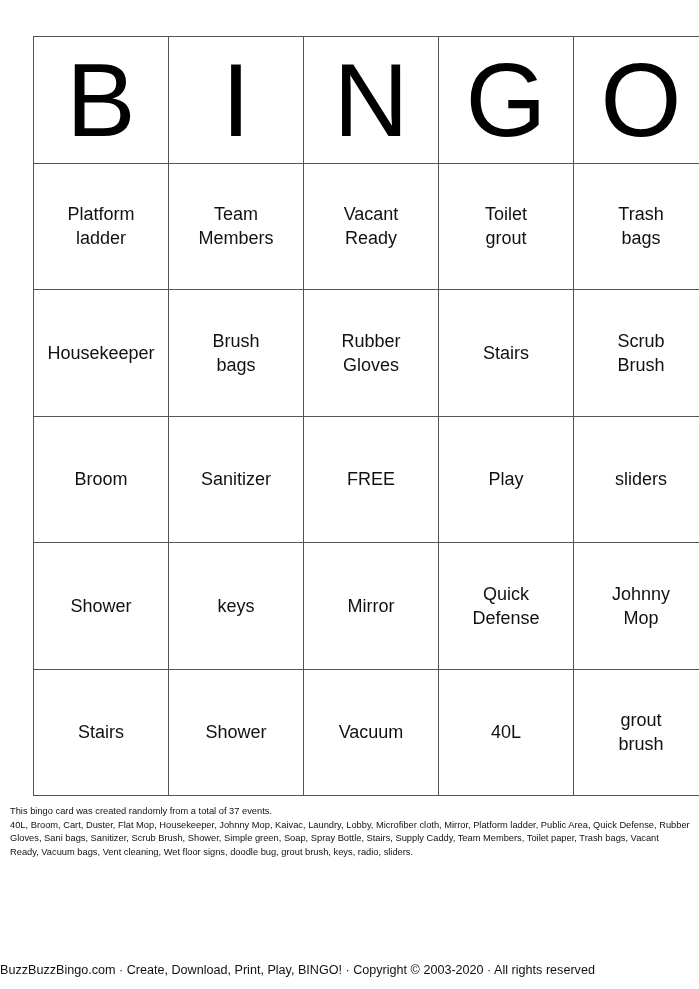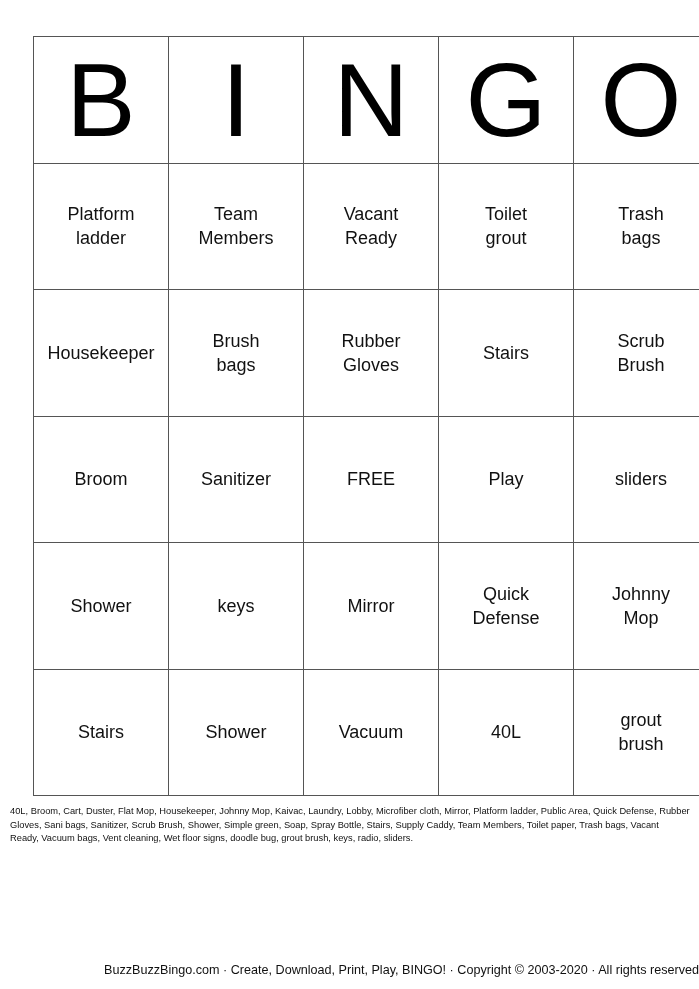--- a/index.html
+++ b/index.html
@@ -49,21 +49,21 @@
       width: 680px;
       font-size: 9.3px;
       line-height: 13.5px;
       color: #111;
     }
     .copyright {
       position: absolute;
       left: 0;
       top: 963px;
       width: 699px;
-      text-align: right;
+      text-align: left;
       font-size: 12.6px;
       color: #111;
     }
   </style>
 </head>
 <body>
 
 <table class="card">
   <tbody>
       <tr>
@@ -116,16 +116,17 @@
     <td>Shower</td>
     <td>Vacuum</td>
     <td>40L</td>
     <td>grout
 brush</td>
   </tr>
 </tbody>
   </table>
 
 <div class="footer-text">
+  <div>This bingo card was created randomly from a total of 37 events.</div>
   <div>40L, Broom, Cart, Duster, Flat Mop, Housekeeper, Johnny Mop, Kaivac, Laundry, Lobby, Microfiber cloth, Mirror, Platform ladder, Public Area, Quick Defense, Rubber Gloves, Sani bags, Sanitizer, Scrub Brush, Shower, Simple green, Soap, Spray Bottle, Stairs, Supply Caddy, Team Members, Toilet paper, Trash bags, Vacant Ready, Vacuum bags, Vent cleaning, Wet floor signs, doodle bug, grout brush, keys, radio, sliders.</div>
 </div>
 
 <div class="copyright">BuzzBuzzBingo.com · Create, Download, Print, Play, BINGO! · Copyright © 2003-2020 · All rights reserved</div>
 
 </body></html>

